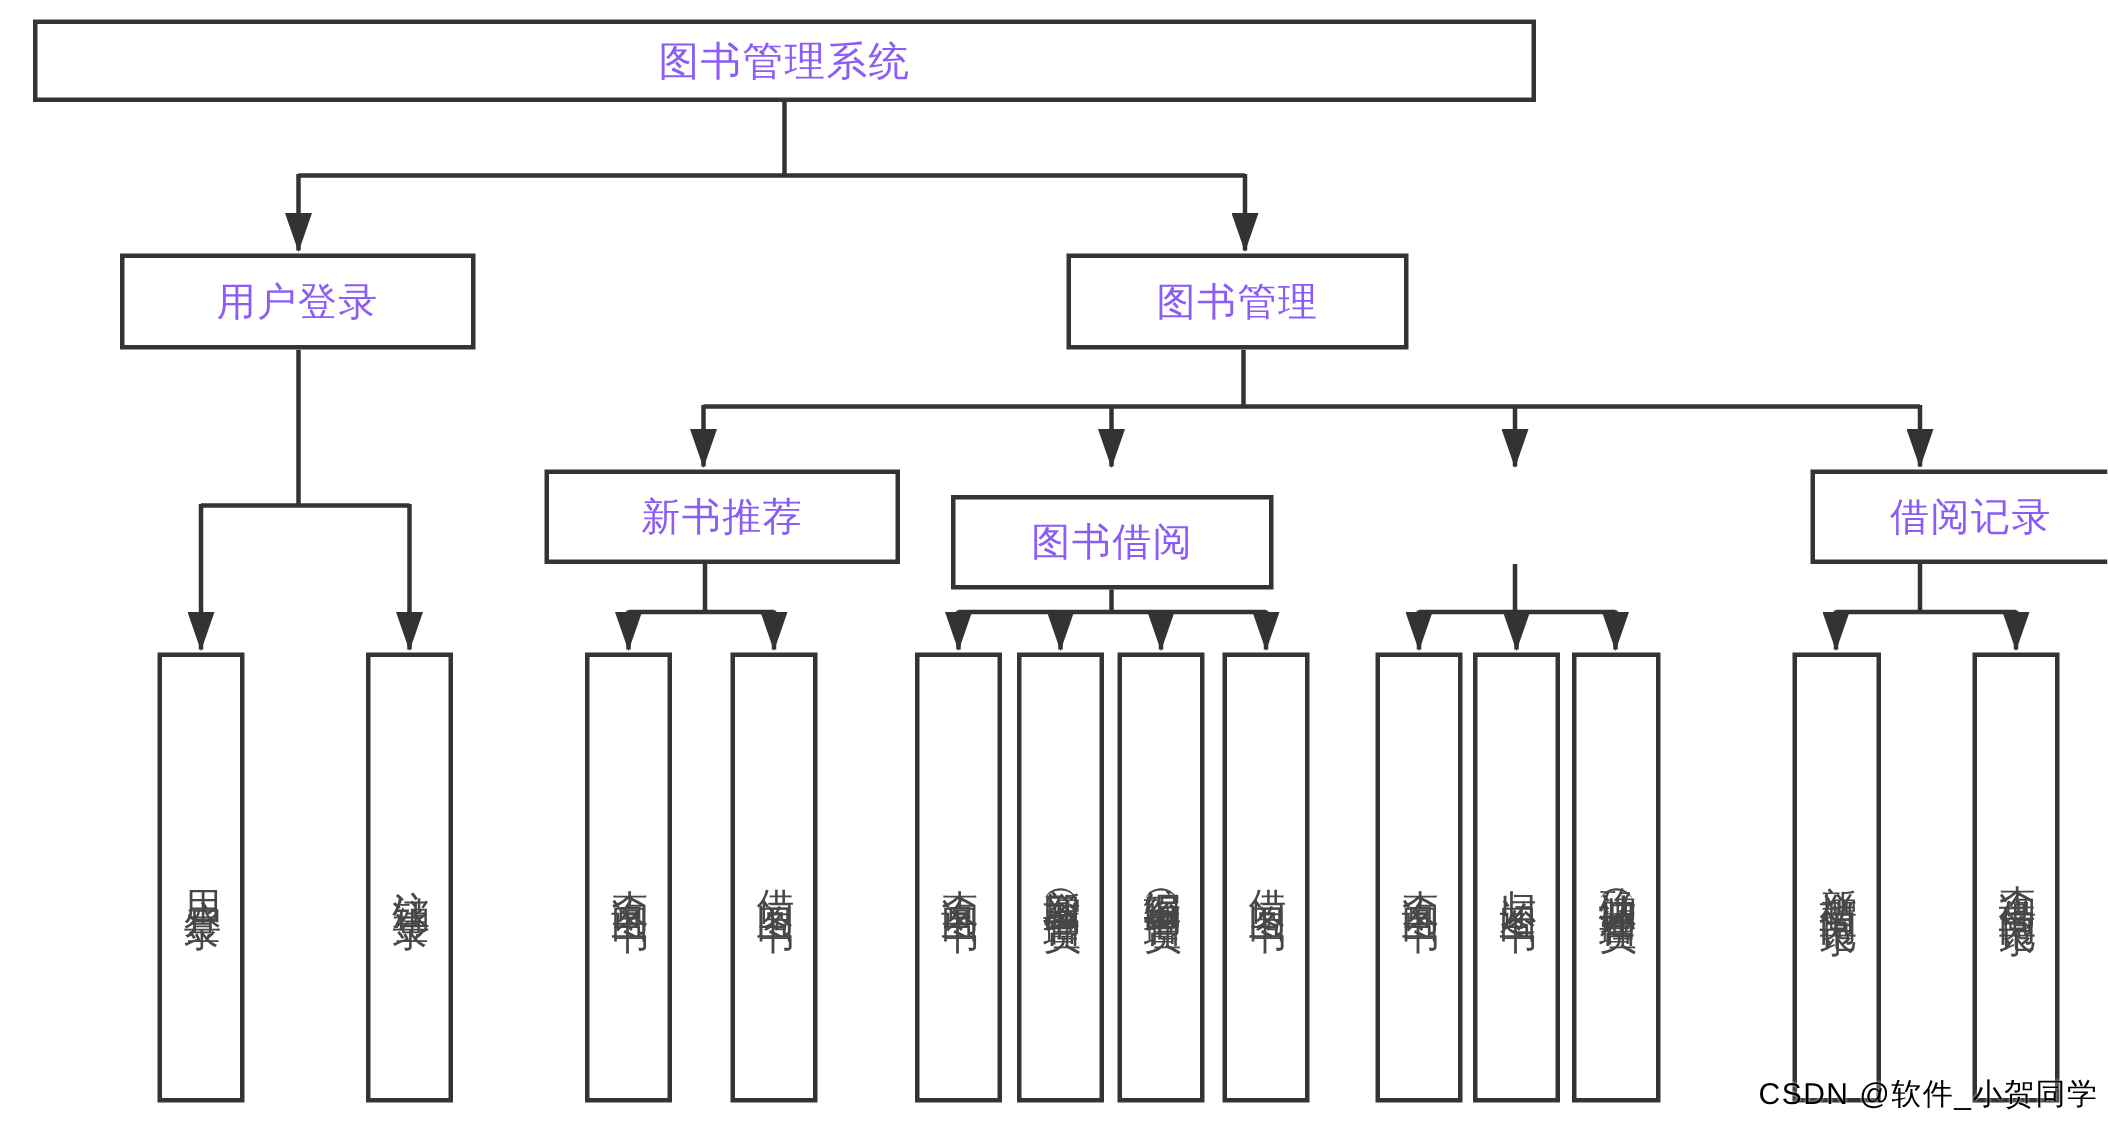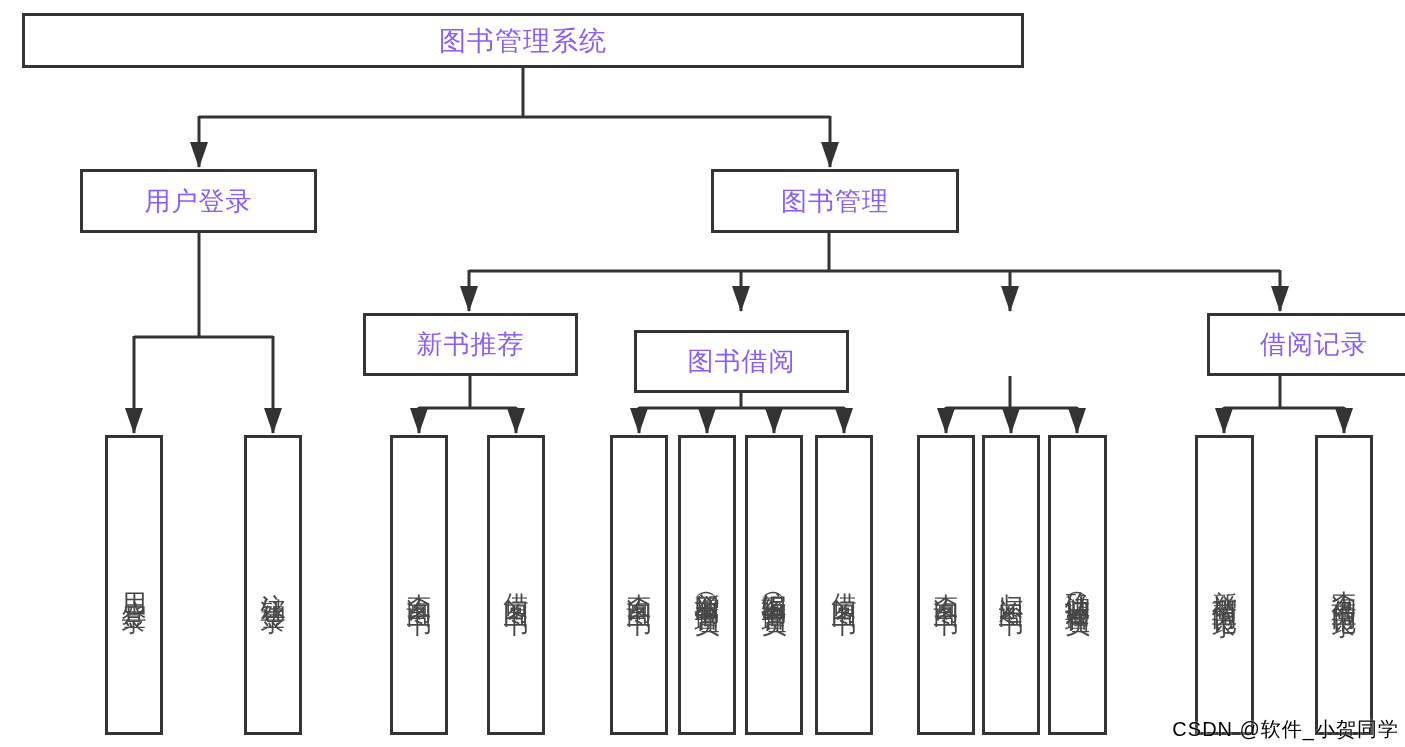--- a/index.html
+++ b/index.html
@@ -117,23 +117,23 @@
       <path d="M1280,376 V408"></path>
       <path d="M1224,408 H1344"></path>
       <path d="M1224,407 V433" marker-end="url(#arh)"></path>
       <path d="M1344,407 V433" marker-end="url(#arh)"></path>
     </g>
   </svg>
 
   <div class="hbox root" style="left:22px; top:13px; width:1002px; height:55px;">图书管理系统</div>
 
   <div class="hbox" style="left:80px; top:169px; width:237px; height:64px;">用户登录</div>
-  <div class="hbox" style="left:711px; top:169px; width:248px; height:64px;">图书管理</div>
+  <div class="hbox" style="left:711px; top:169px; width:228px; height:64px;">图书管理</div>
 
-  <div class="hbox" style="left:363px; top:313px; width:215px; height:63px;">新书推荐</div>
+  <div class="hbox" style="left:363px; top:313px; width:237px; height:63px;">新书推荐</div>
   <div class="hbox" style="left:634px; top:330px; width:215px; height:63px;">图书借阅</div>
   <div class="hbox" style="left:1207px; top:313px; width:214px; height:63px;text-align:center;">借阅记录</div>
 
   <div class="vbox" style="left:105px; top:435px; width:58px; height:300px;">用户登录</div>
   <div class="vbox" style="left:244px; top:435px; width:58px; height:300px;">注销登录</div>
 
   <div class="vbox" style="left:390px; top:435px; width:58px; height:300px;">查询图书</div>
   <div class="vbox" style="left:487px; top:435px; width:58px; height:300px;">借阅图书</div>
 
   <div class="vbox" style="left:610px; top:435px; width:58px; height:300px;">查询图书</div>

